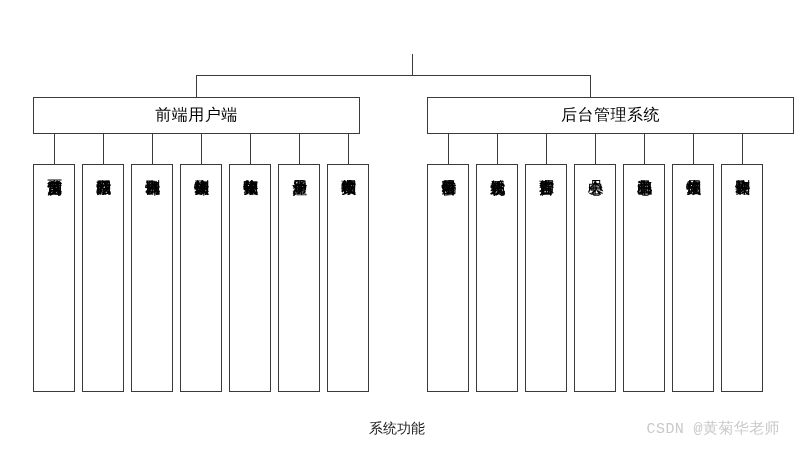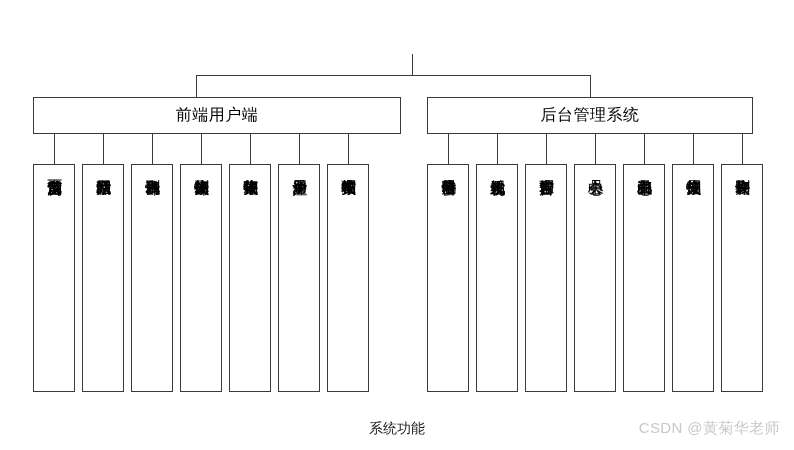--- a/index.html
+++ b/index.html
@@ -48,25 +48,25 @@
 
   
   .branch-node {
     top: 97px;
     height: 37px;
     font-size: 16px;
     letter-spacing: 0.5px;
   }
   #branch-front {
     left: 33px;
-    width: 368px;
+    width: 327px;
   }
   #branch-admin {
     left: 427px;
-    width: 326px;
+    width: 367px;
   }
 
   
   .leaf {
     top: 164px;
     height: 228px;
     width: 42px;
     align-items: flex-start;
     justify-content: center;
     padding-top: 3px;
@@ -101,21 +101,21 @@
     color: #1a1a1a;
     z-index: 4;
   }
 
   
   #watermark {
     position: absolute;
     right: 14px;
     top: 419px;
     font-size: 15px;
-    font-family: Liberation Sans, sans-serif;
+    font-family: Liberation Mono, monospace;
     color: #c9c9c9;
     letter-spacing: 0.4px;
     white-space: nowrap;
     z-index: 4;
   }
 </style>
 </head>
 <body>
 
 <div id="diagram">

